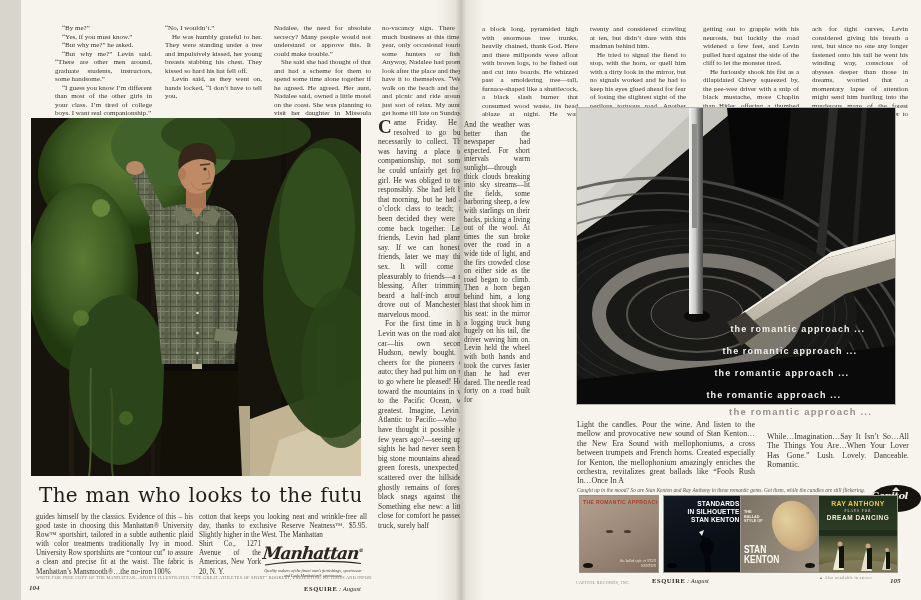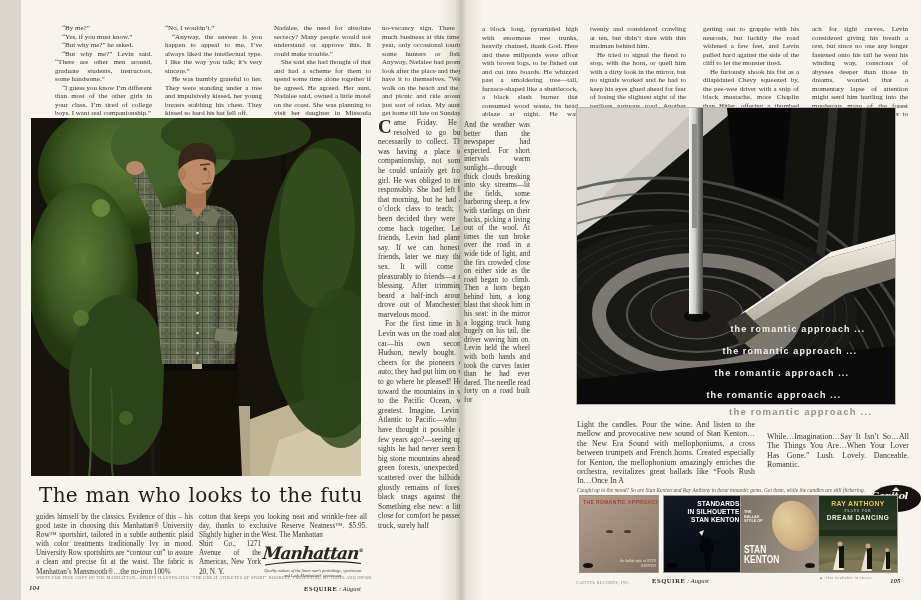--- a/index.html
+++ b/index.html
@@ -88,21 +88,20 @@
   <div class="tcol" style="left:34px;top:24px;width:97px;height:94px;">
       <p>“By me?”</p>
       <p>“Yes, if you must know.”</p>
       <p>“But why me?” he asked.</p>
       <p>“But why me?” Levin said. “There are other men around, graduate students, instructors, some handsome.”</p>
       <p>“I guess you know I’m different than most of the other girls in your class. I’m tired of college boys. I want real companionship.”</p>
       <p>“I bet you’d be better-looking without your beard.”</p>
     </div>
   <div class="tcol cont-first" style="left:144px;top:24px;width:97px;height:94px;">
       <p>“No, I wouldn’t.”</p>
-      <p>“Anyway, the answer is you happen to appeal to me. I’ve always liked the intellectual type. I like the way you talk; it’s very sincere.”</p>
       <p>He was humbly grateful to her. They were standing under a tree and impulsively kissed, her young breasts stabbing his chest. They kissed so hard his hat fell off.</p>
       <p>Levin said, as they went on, hands locked, “I don’t have to tell you,</p>
     </div>
   <div class="tcol cont-first" style="left:253px;top:24px;width:97px;height:94px;">
       <p>Nadalee, the need for absolute secrecy? Many people would not understand or approve this. It could make trouble.”</p>
       <p>She said she had thought of that and had a scheme for them to spend some time alone together if he agreed. He agreed. Her aunt, Nadalee said, owned a little motel on the coast. She was planning to visit her daughter in Missoula next week end, and whenever she left she closed up and lit the</p>
     </div>
   <div class="tcol cont-first" style="left:361px;top:24px;width:97px;height:94px;">
       <p>no-vacancy sign. There wasn’t much business at this time of the year, only occasional tourists and some hunters or fishermen. Anyway, Nadalee had promised to look after the place and they could have it to themselves. “We could walk on the beach and the dunes, and picnic and ride around, and just sort of relax. My aunt won’t get home till late on Sunday.”</p>
       <p>Levin resisted every sentence, but his imagination was whipped to froth. Who could resist Eden!</p>

